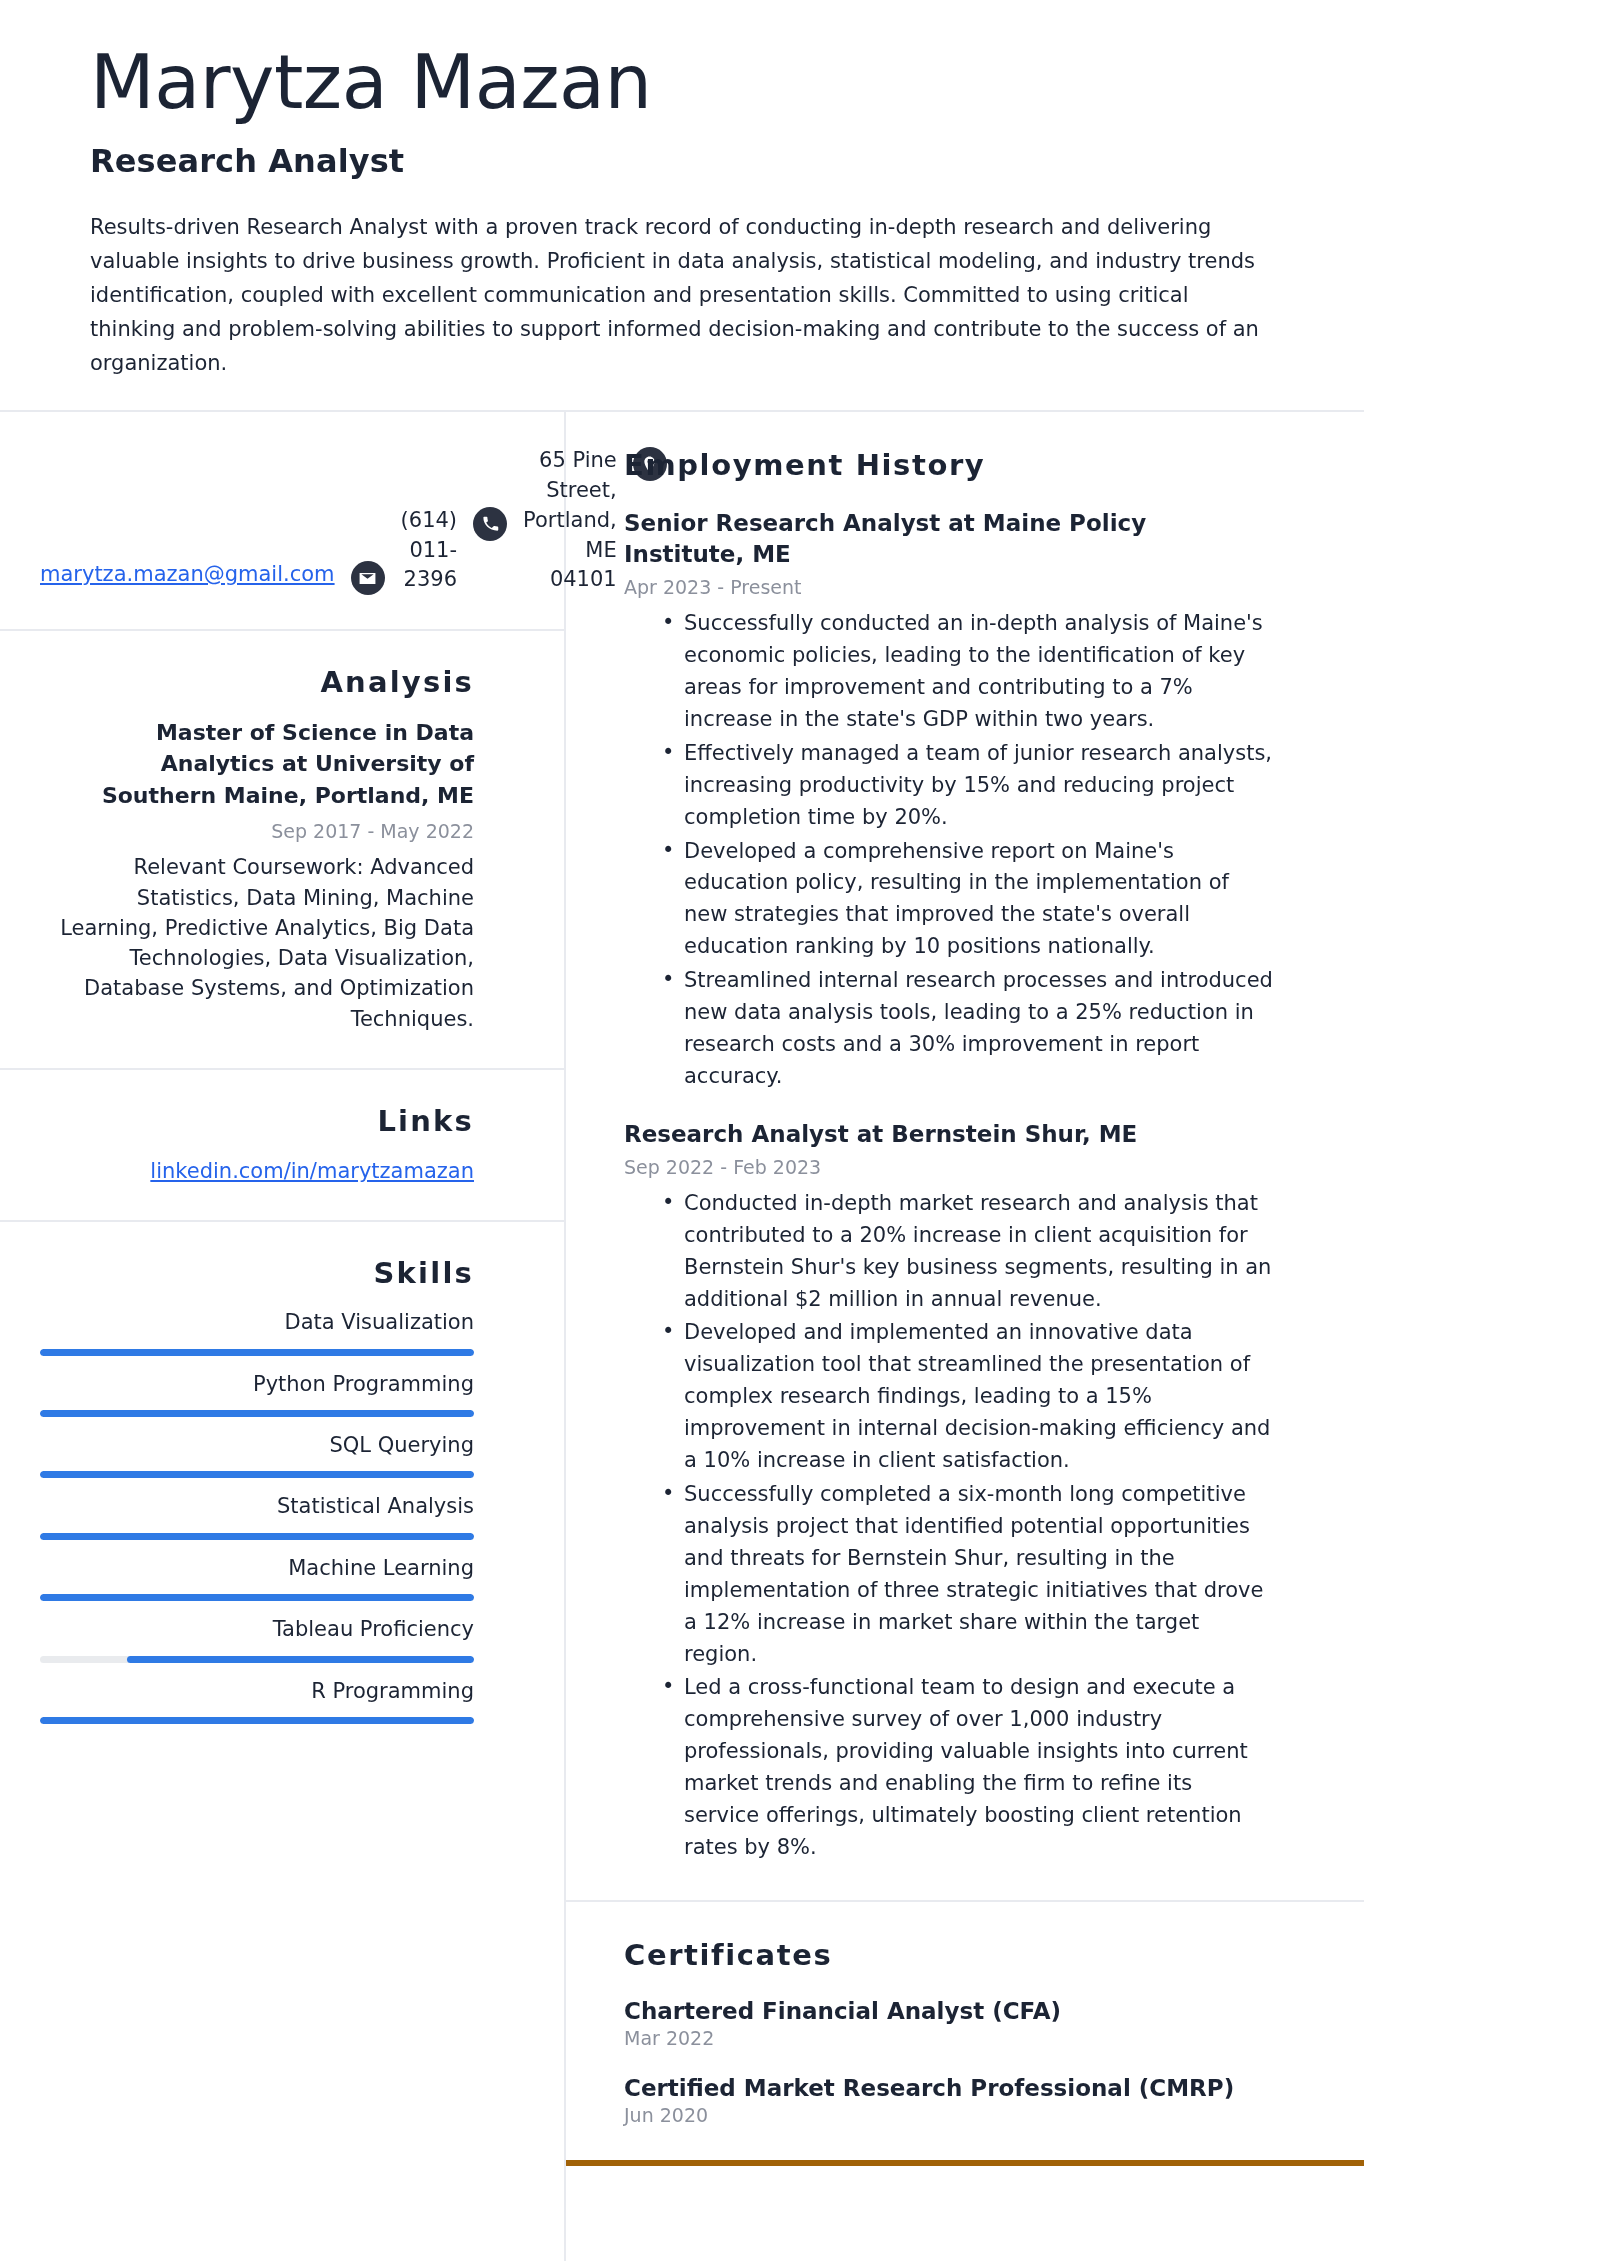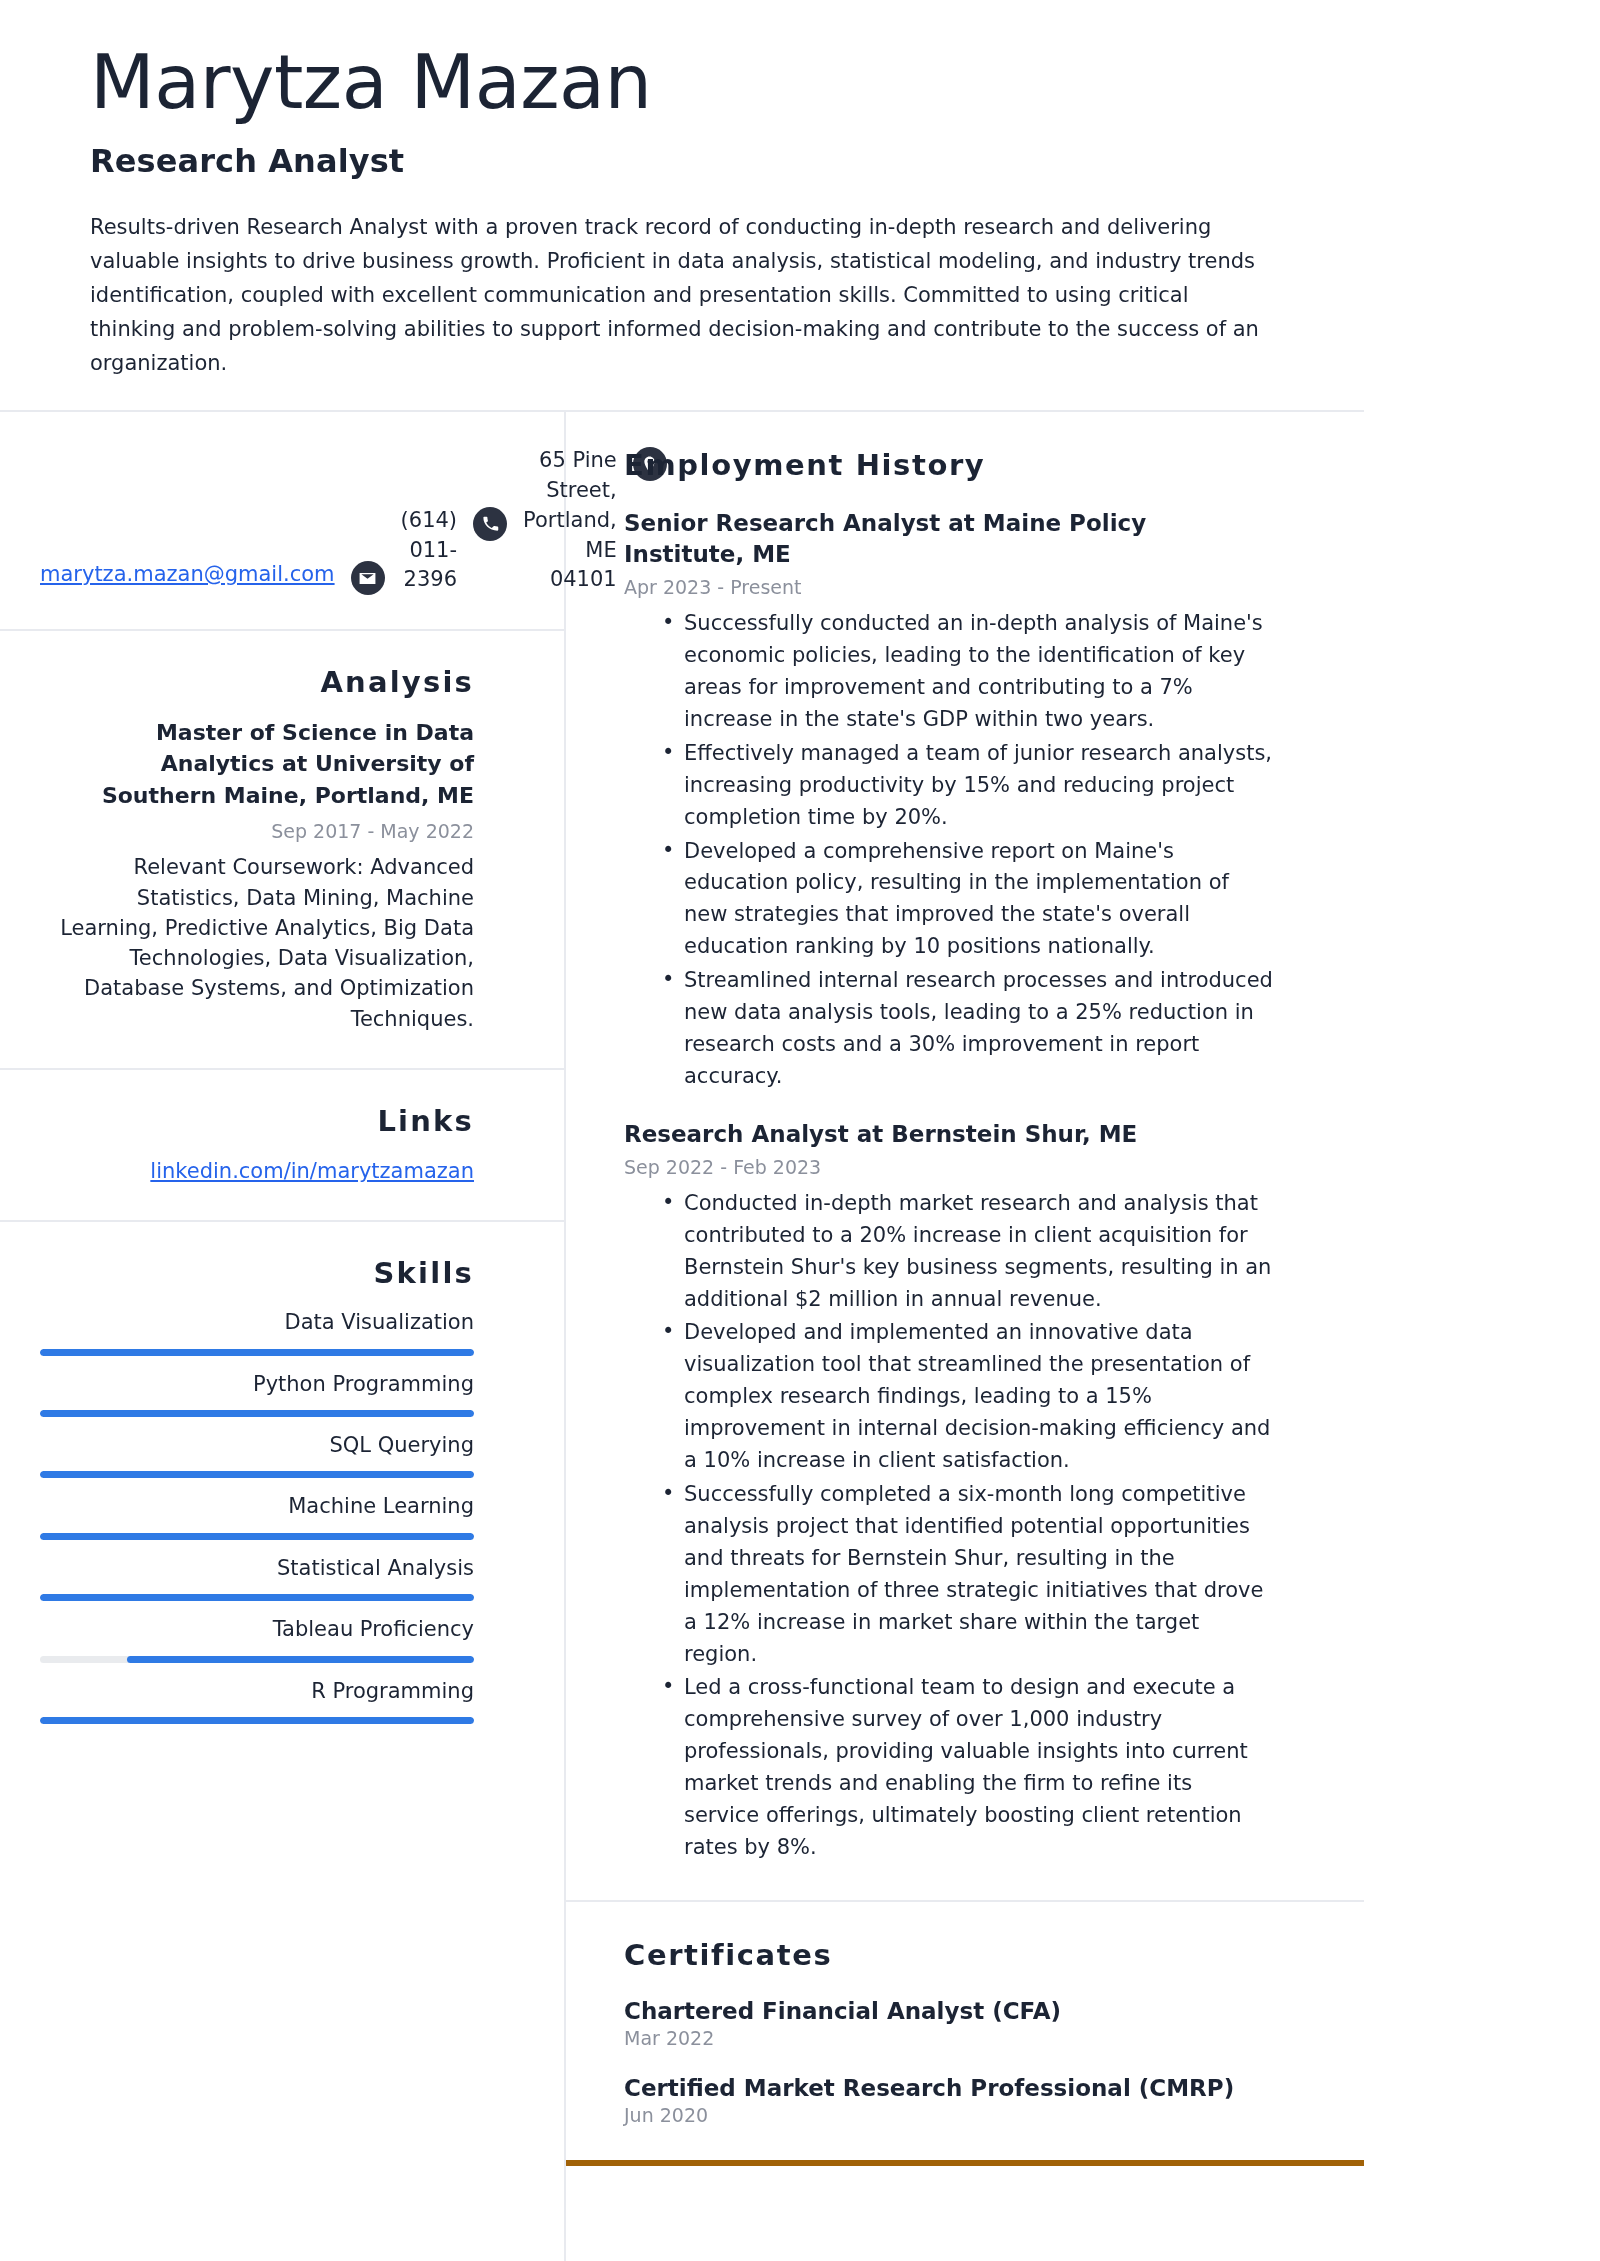--- a/index.html
+++ b/index.html
@@ -302,28 +302,28 @@
         </div>
 
         <div class="skill">
           <div class="skill-name">SQL Querying</div>
           <div class="skill-track">
             <div class="skill-fill" style="width: 100%;"></div>
           </div>
         </div>
 
         <div class="skill">
+          <div class="skill-name">Statistical Analysis</div>
+          <div class="skill-track">
+            <div class="skill-fill" style="width: 100%;"></div>
+          </div>
+        </div>
+
+        <div class="skill">
           <div class="skill-name">Machine Learning</div>
-          <div class="skill-track">
-            <div class="skill-fill" style="width: 100%;"></div>
-          </div>
-        </div>
-
-        <div class="skill">
-          <div class="skill-name">Statistical Analysis</div>
           <div class="skill-track">
             <div class="skill-fill" style="width: 100%;"></div>
           </div>
         </div>
 
         <div class="skill">
           <div class="skill-name">Tableau Proficiency</div>
           <div class="skill-track">
             <div class="skill-fill" style="width: 80%;"></div>
           </div>

